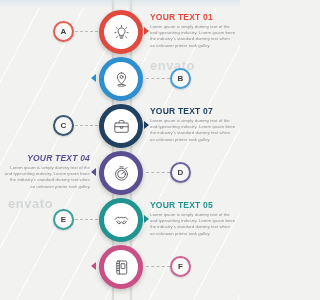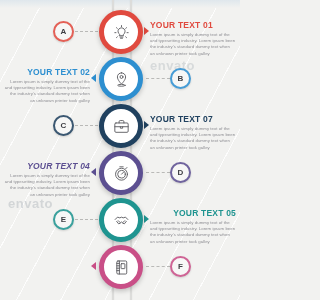--- a/index.html
+++ b/index.html
@@ -104,21 +104,21 @@
     border-top:4px solid transparent;
     border-bottom:4px solid transparent;
     border-right:5px solid #2d8fd0;
   }
 
   
   .txt{position:absolute;top:2px;width:86px;}
   .txt.right{left:150px;text-align:left;}
   .txt.left{left:4px;text-align:right;}
   .txt h3{
-    margin:8px 0 2px 0;
+    margin:0 0 2px 0;
     font-size:8.5px;font-weight:700;
     letter-spacing:.2px;
     line-height:10px;
   }
   .txt p{
     margin:0;
     font-size:4.3px;
     line-height:6.2px;
     color:#8d8d92;
     letter-spacing:.05px;
@@ -160,24 +160,20 @@
       <div class="node" style="border: 5px solid rgb(45, 143, 208);">
         <div class="inner">
           <svg width="17" height="17" viewBox="0 0 24 24" fill="none" stroke="#5c5c60" stroke-width="1.3" stroke-linecap="round">
             <path d="M12 2.6c-3.2 0-5.8 2.6-5.8 5.8 0 4.3 5.8 10 5.8 10s5.8-5.7 5.8-10c0-3.2-2.6-5.8-5.8-5.8z"></path>
             <circle cx="12" cy="8.4" r="2.1"></circle>
             <ellipse cx="12" cy="20.2" rx="5.4" ry="1.3"></ellipse>
           </svg>
         </div>
       </div>
       <div class="arrow left" style="border-right-color: rgb(45, 143, 208);"></div>
-      <div class="txt left">
-        <h3 style="color: rgb(45, 143, 208);">YOUR TEXT 02</h3>
-        <p>Lorem ipsum is simply dummy text of the and typesetting industry. Lorem ipsum been the industry's standard dummy text when an unknown printer took galley</p>
-      </div>
     </div>
     <div class="row" style="top: 104px;">
       <div class="dots left"></div>
       <div class="badge left" style="border-color: rgb(59, 88, 114);">C</div>
       <div class="node" style="border: 5px solid rgb(32, 65, 95);">
         <div class="inner">
           <svg width="17" height="17" viewBox="0 0 24 24" fill="none" stroke="#5c5c60" stroke-width="1.3" stroke-linecap="round">
             <rect x="2.6" y="7" width="18.8" height="13.2" rx="1.6"></rect>
             <path d="M8.6 7V5.2a1.6 1.6 0 0 1 1.6-1.6h3.6a1.6 1.6 0 0 1 1.6 1.6V7"></path>
             <path d="M2.6 12.3h18.8M10.4 12.3v2.1h3.2v-2.1"></path>
@@ -216,21 +212,21 @@
         <div class="inner">
           <svg width="17" height="17" viewBox="0 0 24 24" fill="none" stroke="#5c5c60" stroke-width="1.3" stroke-linecap="round" stroke-linejoin="round">
             <path d="M3 10.6l3.4-3.4 3.2 1.1 2.4-1 2.4 1 3.2-1.1L21 10.6"></path>
             <path d="M7.4 12.2l3 3 1.6-1.1 1.6 1.1 3-3"></path>
             <path d="M5.2 13.2l2.6 3.4 2.2-.6M18.8 13.2l-2.6 3.4-2.2-.6"></path>
           </svg>
         </div>
       </div>
       <div class="arrow right" style="border-left-color: rgb(31, 148, 144);"></div>
       <div class="txt right">
-        <h3 style="color: rgb(31, 148, 144); text-align: right;">YOUR TEXT 05</h3>
+        <h3 style="color: rgb(31, 148, 144);">YOUR TEXT 05</h3>
         <p>Lorem ipsum is simply dummy text of the and typesetting industry. Lorem ipsum been the industry's standard dummy text when an unknown printer took galley</p>
       </div>
     </div>
     <div class="row" style="top: 245px;">
       <div class="dots right"></div>
       <div class="badge right" style="border-color: rgb(207, 100, 149);">F</div>
       <div class="node" style="border: 5px solid rgb(201, 79, 135);">
         <div class="inner">
           <svg width="17" height="17" viewBox="0 0 24 24" fill="none" stroke="#5c5c60" stroke-width="1.3" stroke-linecap="round">
             <rect x="5.4" y="2.8" width="14" height="18.4" rx="1.6"></rect>

